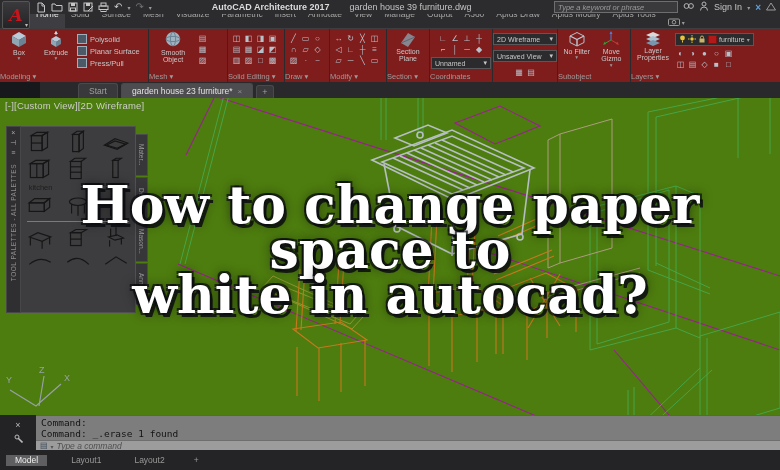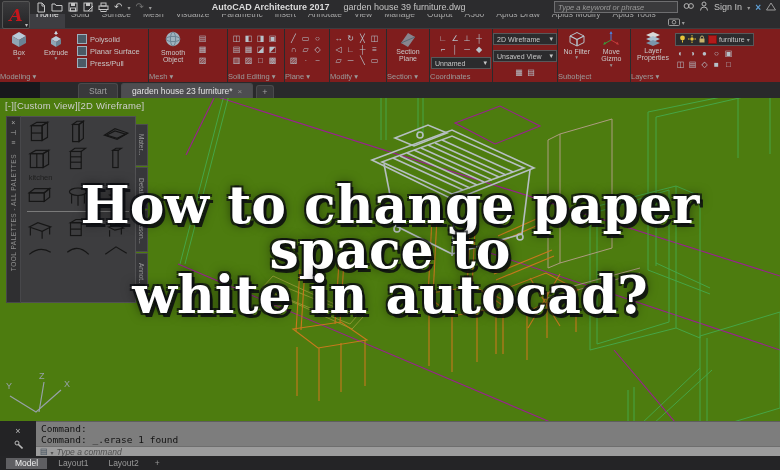--- a/index.html
+++ b/index.html
@@ -13,21 +13,21 @@
   .applogo{position:absolute;left:2px;top:1px;width:26px;height:26px;z-index:20;
            background:linear-gradient(#3a3a3c,#242426);border:1px solid #555;border-radius:2px;
            display:flex;align-items:center;justify-content:center;}
   .applogo .a{color:#c4161c;font-family:"DejaVu Serif",serif;font-weight:bold;font-style:italic;font-size:17px;line-height:1;}
   .applogo .caret{position:absolute;right:1px;bottom:0;font-size:6px;color:#bbb;}
   .qat{display:flex;align-items:center;gap:5px;margin-left:4px;}
   .qat svg{display:block;}
   .qat .uchar{font-size:10px;color:#c6c6c6;line-height:1;}
   .qat .dim{color:#707070;}
   .qat .caret{font-size:6px;color:#9a9a9a;}
-  .titles{display:flex;gap:14px;margin-left:60px;white-space:nowrap;}
+  .titles{display:flex;gap:20px;margin-left:60px;white-space:nowrap;}
   .apptitle{font-weight:bold;color:#dcdcdc;}
   .doctitle{color:#c4c4c4;}
   .searchcluster{margin-left:auto;display:flex;align-items:center;gap:5px;padding-right:4px;}
   .searchbox{width:116px;height:10px;background:#3a3a3c;border:1px solid #6e6e70;color:#cfcfcf;
              font-size:7.5px;font-style:italic;padding:0 3px;font-family:"Liberation Sans",sans-serif;}
   .searchbox::placeholder{color:#9a9a9a;}
   .signin{color:#c2c2c2;text-align:center;}
   .xlogo{color:#5f9fd6;font-weight:bold;font-size:10px;}
   .tinycaret{font-size:6px;color:#9a9a9a;}
 
@@ -75,21 +75,21 @@
   .canvas{flex:1;position:relative;background:#4d7c0f;overflow:hidden;}
   .cad{position:absolute;inset:0;z-index:1;}
   .vplabel{position:absolute;left:5px;top:2px;font-size:9.5px;color:#cdcdcd;z-index:2;letter-spacing:.2px;}
   .overlay{position:absolute;left:0;right:0;top:84px;text-align:center;z-index:6;
            font-family:"DejaVu Serif",serif;font-weight:bold;font-size:52px;line-height:45px;color:#ffffff;
            text-shadow:3px 4px 0 rgba(10,12,16,.85),-2px 2px 0 rgba(10,12,16,.7),
                        2px -2px 0 rgba(10,12,16,.7),-2px -2px 0 rgba(10,12,16,.7),0 0 12px rgba(0,0,0,.65);}
   .ucs{position:absolute;left:6px;bottom:6px;z-index:2;}
 
   
-  .palette{position:absolute;left:6px;top:18px;width:142px;height:187px;display:flex;z-index:3;}
+  .palette{position:absolute;left:6px;top:28px;width:142px;height:187px;display:flex;z-index:3;}
   .pal-side{width:13px;background:#2f2f31;border:1px solid #47474a;display:flex;flex-direction:column;
             align-items:center;padding-top:2px;gap:3px;}
   .pal-side .sic{font-size:7px;color:#a9a9a9;line-height:7px;}
   .pal-side .vt{writing-mode:vertical-rl;transform:rotate(180deg);font-size:6.5px;color:#8f8f8f;
                 letter-spacing:.5px;margin-top:5px;white-space:nowrap;}
   .pal-main{width:116px;background:#3d3d3f;border:1px solid #515153;border-left:none;overflow:hidden;
             display:flex;flex-direction:column;padding:2px 1px;}
   .pal-row{display:flex;justify-content:space-around;}
   .pal-cell svg{display:block;}
   .kitchen{font-size:7.5px;color:#1e1e1e;padding-left:7px;line-height:9px;}
@@ -105,22 +105,22 @@
   .cmdmain{flex:1;display:flex;flex-direction:column;}
   .hist{flex:1;background:#7d7d7d;border-top:1px solid #5e5e5e;font-family:"DejaVu Sans Mono",monospace;
         font-size:9.5px;color:#141414;padding:1px 5px;line-height:11px;}
   .cmdinput{height:12px;background:#9c9c9c;border-top:1px solid #6e6e6e;display:flex;align-items:center;
             gap:3px;padding:0 4px;}
   .kbico{font-size:8px;color:#3c4document;color:#3c4a58;line-height:1;}
   .cmdinput .caret{font-size:6px;color:#555;}
   .cmdph{font-style:italic;color:#4f4f4f;font-size:8.5px;font-family:"Liberation Sans",sans-serif;}
 
   
-  .laytabs{height:14px;background:#242426;display:flex;align-items:center;padding-left:6px;
-           font-size:8.5px;color:#999;flex:0 0 auto;gap:2px;}
+  .laytabs{height:20px;background:#242426;display:flex;align-items:center;padding-left:6px;
+           font-size:8.5px;color:#999;flex:0 0 auto;gap:15px;}
   .ltab{padding:0 9px;height:11px;line-height:11px;}
   .ltab.active{background:#5f5f62;color:#f0f0f0;}
   .ladd{padding:0 5px;color:#9a9a9a;}
 </style>
 </head>
 <body>
 
 <div class="app">
 
   <div class="titlebar">
@@ -301,21 +301,21 @@
             <span class="gi">▭</span>
             <span class="gi">○</span>
             <span class="gi">∩</span>
             <span class="gi">▱</span>
             <span class="gi">◇</span>
             <span class="gi">▨</span>
             <span class="gi">∙</span>
             <span class="gi">~</span>
           </span>
         </div>
-      <div class="plabel"><span>Plane</span> <span>▾</span></div>
+      <div class="plabel"><span>Draw</span> <span>▾</span></div>
     </div>
 
     <div class="panel" style="width:56px">
       <div class="pbody">
           <span class="grid g4">
             <span class="gi">↔</span>
             <span class="gi">↻</span>
             <span class="gi">╳</span>
             <span class="gi">◫</span>
             <span class="gi">◁</span>

